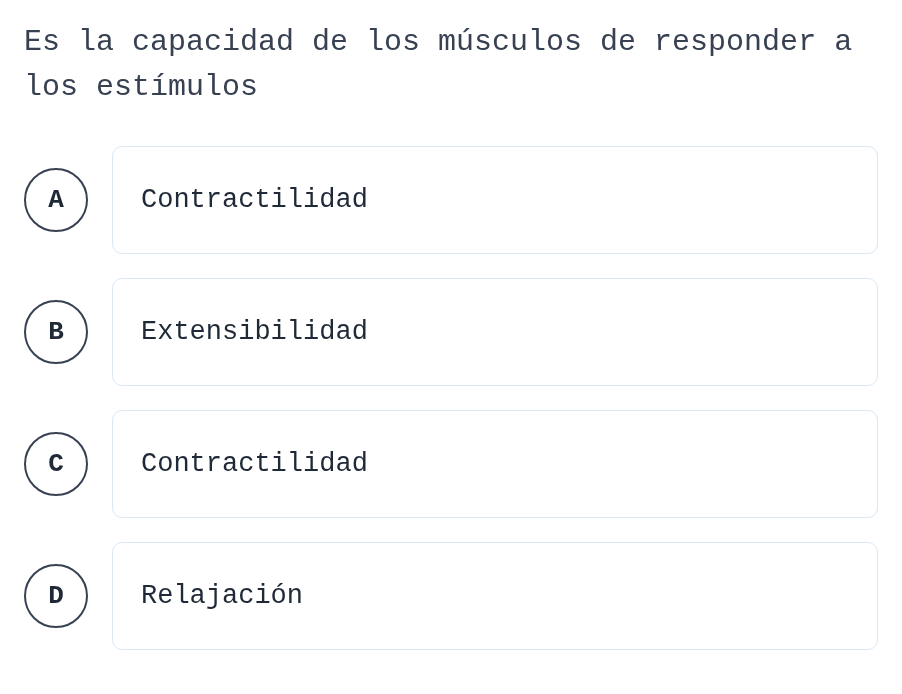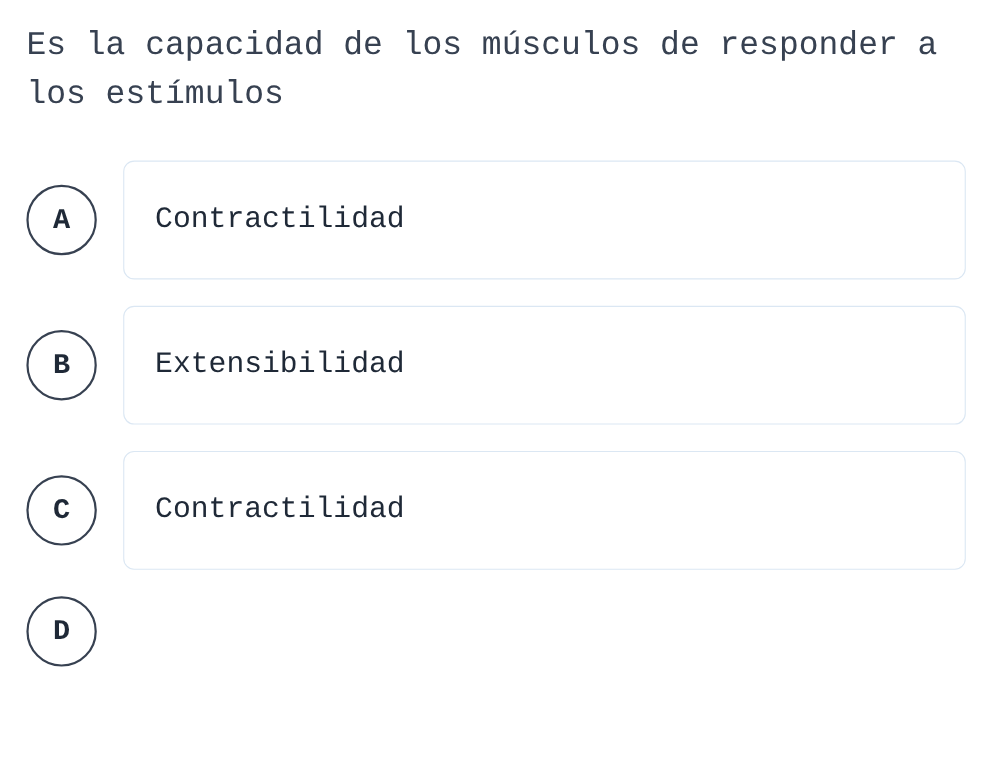--- a/index.html
+++ b/index.html
@@ -74,15 +74,16 @@
     <div class="option-box">Extensibilidad</div>
   </div>
 
   <div class="option-row">
     <div class="option-letter">C</div>
     <div class="option-box">Contractilidad</div>
   </div>
 
   <div class="option-row">
     <div class="option-letter">D</div>
+    <div class="option-box">Relajación</div>
   </div>
 
 </div>
 
 </body></html>

